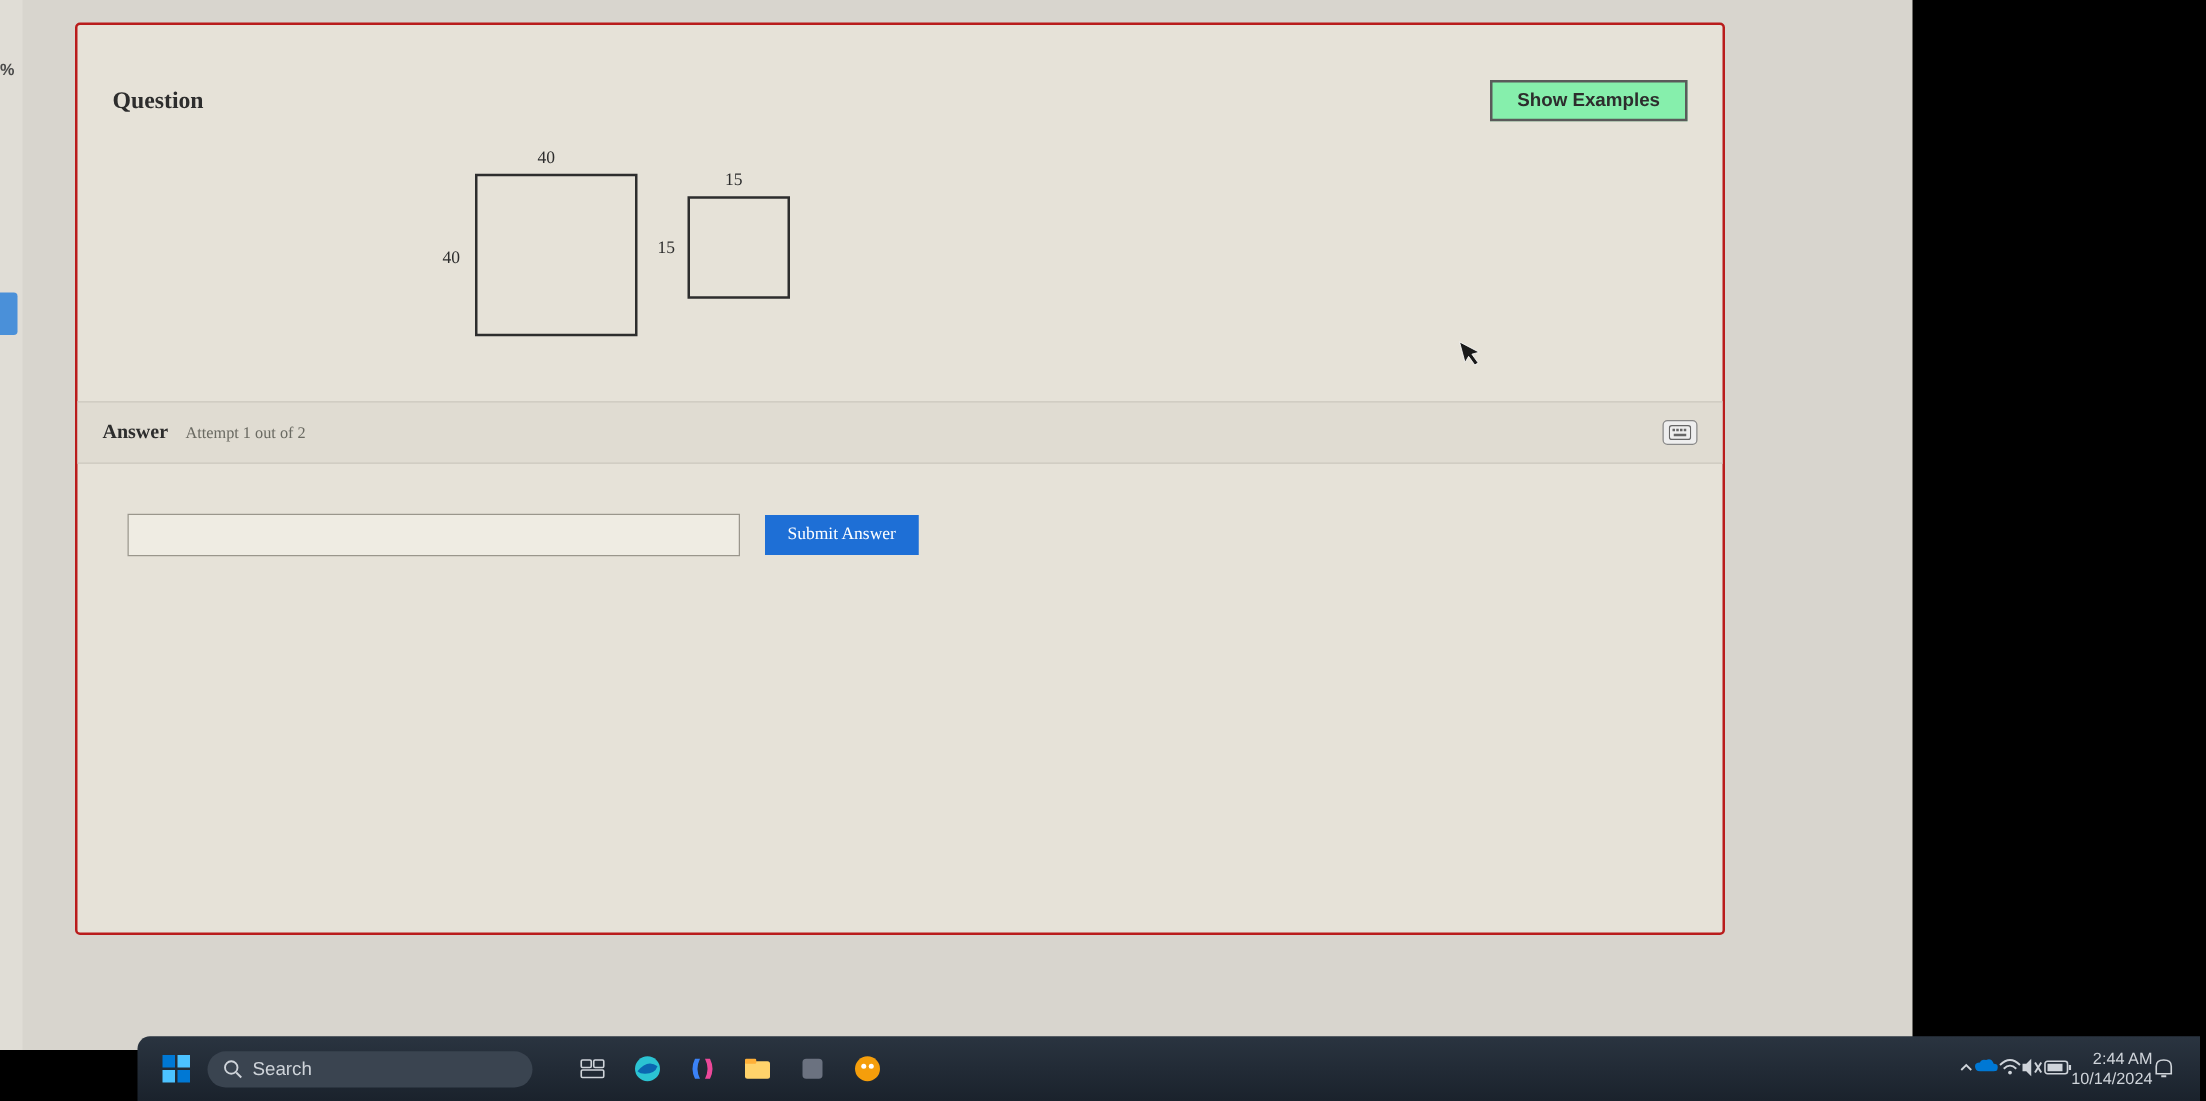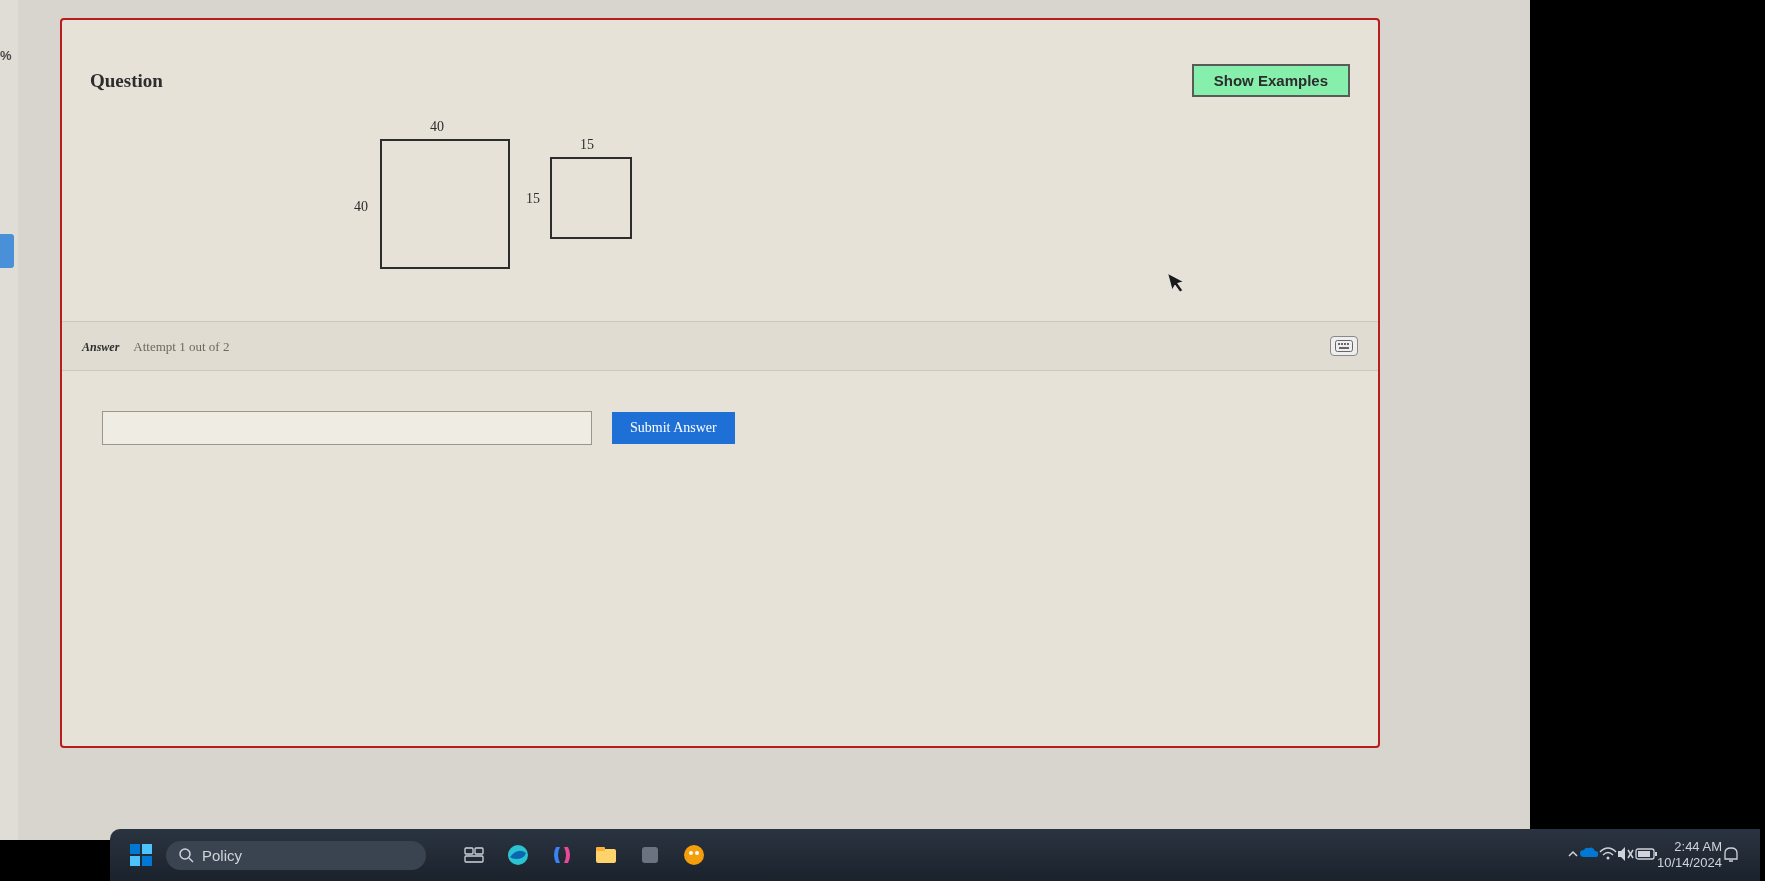--- a/index.html
+++ b/index.html
@@ -91,21 +91,21 @@
   .answer-row {
     border-top: 1px solid #ccc8bd;
     border-bottom: 1px solid #ccc8bd;
     background: #e0dcd2;
     padding: 14px 20px;
     margin: 0 -28px 40px -28px;
     display: flex;
     align-items: center;
     justify-content: space-between;
   }
-  .answer-label { font-weight: bold; font-size: 12px; color:#2d2d2d;font-style:italic; }
+  .answer-label { font-weight: bold; font-size: 16px; color:#2d2d2d; }
   .attempt { font-size: 13px; color: #6a6a62; margin-left: 10px; font-weight: normal; margin-top: 44px;}
   .kb-icon {
     width: 28px; height: 20px;
     border: 1px solid #888; border-radius: 4px;
     display:flex; align-items:center; justify-content:center;
     font-size:11px; color:#555; background:#eee;
   }
   .input-row {
     display: flex;
     gap: 20px;
@@ -238,21 +238,21 @@
         <div></div>
         <div></div>
         <div></div>
         <div></div>
       </div>
     <div class="search-pill">
       <svg width="16" height="16" viewBox="0 0 16 16">
           <circle cx="7" cy="7" r="5" fill="none" stroke="#cfd4da" stroke-width="1.5"></circle>
           <line x1="11" y1="11" x2="15" y2="15" stroke="#cfd4da" stroke-width="1.5"></line>
         </svg>
-      <span>Policy</span>
+      <span>Search</span>
     </div>
     <div class="tb-icons">
       <div class="tb-ico">
           <svg width="22" height="22" viewBox="0 0 22 22">
             <rect x="2" y="4" width="8" height="6" rx="1" fill="none" stroke="#cfd4da" stroke-width="1.3"></rect>
             <rect x="12" y="4" width="8" height="6" rx="1" fill="none" stroke="#cfd4da" stroke-width="1.3"></rect>
             <rect x="2" y="12" width="18" height="6" rx="1" fill="none" stroke="#cfd4da" stroke-width="1.3"></rect>
           </svg>
         </div>
       <div class="tb-ico">

